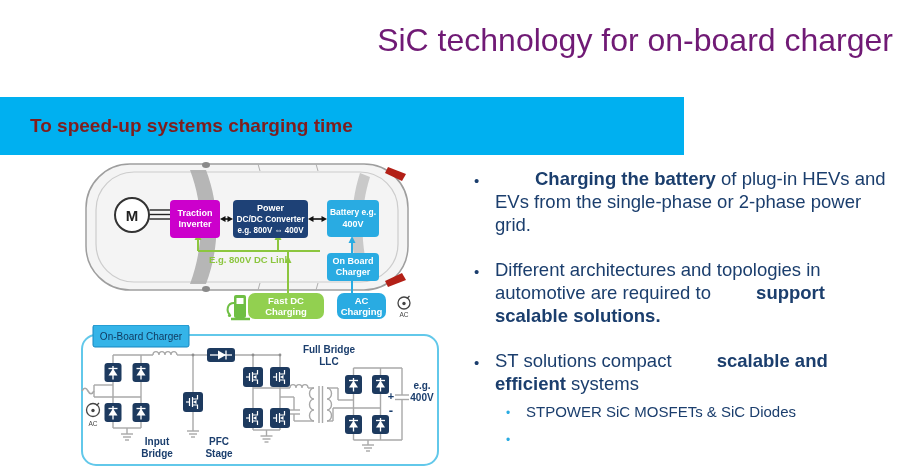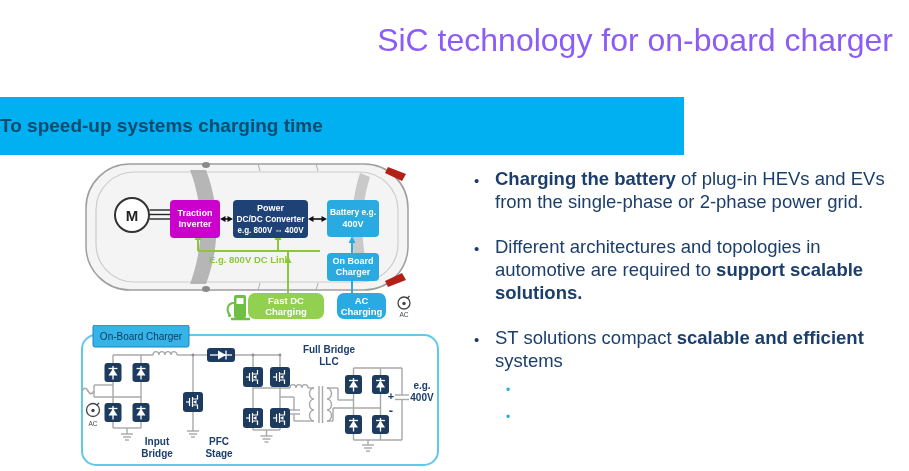--- a/index.html
+++ b/index.html
@@ -1,30 +1,30 @@
 <!DOCTYPE html>
 <html><head>
 <meta charset="utf-8">
 <style>
   html,body{margin:0;padding:0;}
   body{width:909px;height:471px;position:relative;background:#fff;overflow:hidden;
        font-family:"Liberation Sans",sans-serif;}
   .title{position:absolute;top:22px;left:0;right:16px;text-align:right;
-         font-size:32px;color:#8b5cf6;white-space:nowrap;}
+         font-size:32px;color:#701a75;white-space:nowrap;}
   .banner{position:absolute;left:0;top:97px;width:684px;height:58px;background:#00b0f0;
           display:flex;align-items:center;}
-  .banner-text{color:#0c4a6e;font-weight:bold;font-size:19px;}
+  .banner-text{color:#7f1d1d;font-weight:bold;font-size:19px;padding-left:30px;}
   .car-svg{position:absolute;left:72px;top:162px;}
   .circuit-svg{position:absolute;left:62px;top:325px;}
   .bullets{position:absolute;left:474px;top:167px;width:412px;color:#1b3e6d;
            font-size:18.5px;line-height:23px;}
   .bullet{display:flex;margin-bottom:22px;}
   .bullet:nth-child(3){margin-bottom:2px;}
   .dot{width:21px;flex:none;font-size:15px;padding-top:2px;}
-  .b{font-weight:bold;}
+  .b{font-weight:bold;margin-left:40px;}
   .subs{margin-top:4px;font-size:15px;line-height:25px;}
   .sub{display:flex;}
   .sdot{flex:none;width:20px;margin-left:32px;color:#29abe2;font-size:12px;padding-top:2px;}
   svg text{font-family:"Liberation Sans",sans-serif;}
 </style>
 </head>
 <body>
 
 <div class="title">SiC technology for on-board charger</div>
 
@@ -312,18 +312,19 @@
     <span class="dot">•</span>
     <span><span>Different architectures and topologies in automotive are required to </span><span class="b">support scalable solutions.</span></span>
   </div>
   <div class="bullet">
     <span class="dot">•</span>
     <span><span>ST solutions compact </span><span class="b">scalable and efficient</span><span> systems</span></span>
   </div>
   <div class="subs">
     <div class="sub">
       <span class="sdot">•</span>
+      <span>STPOWER SiC MOSFETs &amp; SiC Diodes</span>
     </div>
     <div class="sub">
       <span class="sdot">•</span>
     </div>
   </div>
 </div>
 
 </body></html>

